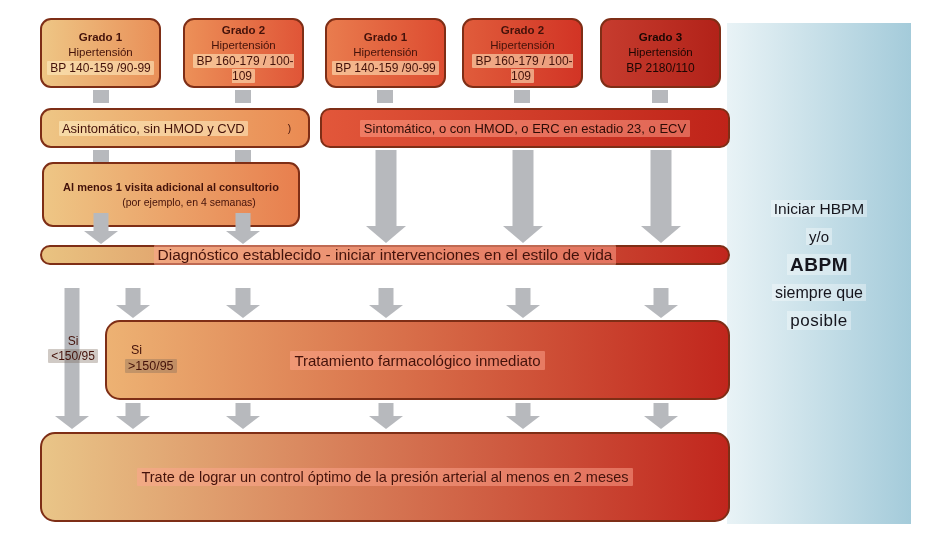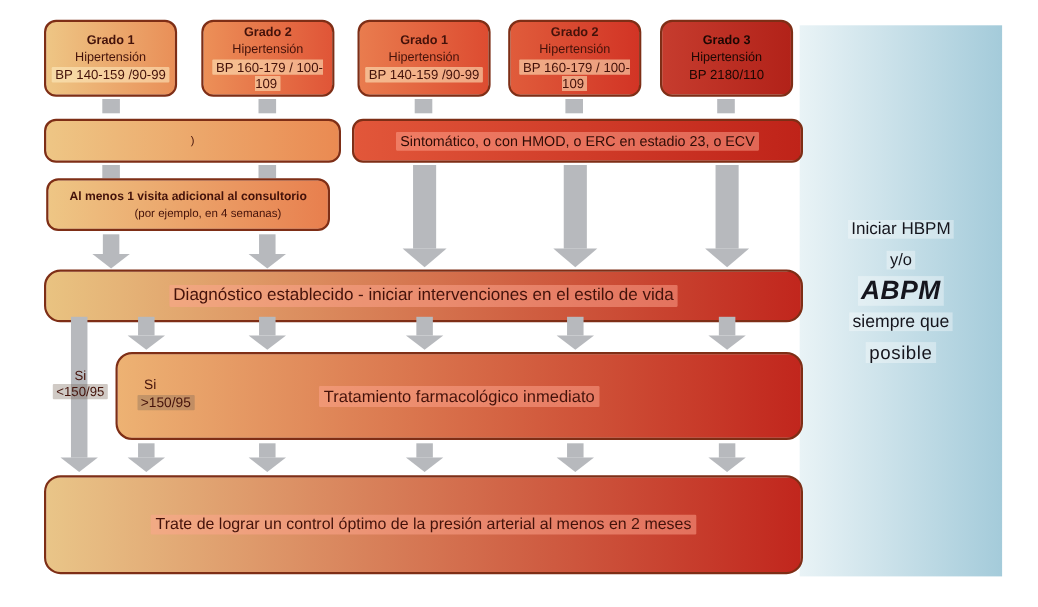--- a/index.html
+++ b/index.html
@@ -10,21 +10,21 @@
   
   .blue-panel{
     position:absolute;left:727px;top:23px;width:184px;height:501px;
     background:linear-gradient(to right,var(--blue-a),var(--blue-b));
   }
   .side-note{position:absolute;left:0;top:170px;width:184px;text-align:center;color:#15151d;}
   .side-note .ln{display:block;margin:4px auto;line-height:24px;}
   .side-note .ln span{background:rgba(255,255,255,0.35);padding:0 3px;}
   .sn-1{font-size:15.5px;}
   .sn-2{font-size:15px;}
-  .sn-3{font-size:24px;font-weight:bold;letter-spacing:.5px;font-style:italic;}
+  .sn-3{font-size:19px;font-weight:bold;letter-spacing:.5px;}
   .sn-4{font-size:16px;}
   .sn-5{font-size:17px;letter-spacing:.5px;}
   
   .box{
     position:absolute;border:2px solid var(--box-border);border-radius:11px;
     display:flex;flex-direction:column;align-items:center;justify-content:center;
     text-align:center;box-sizing:border-box;
   }
   .band{border-radius:15px;}
   .hl{background:var(--hl-warm);padding:0 3px;border-radius:1px;}
@@ -39,26 +39,26 @@
   .b3{background:linear-gradient(to right,var(--g3a),var(--g3b));}
   .b4{background:linear-gradient(to right,var(--g4a),var(--g4b));}
   .b5{background:linear-gradient(to right,var(--g5a),var(--g5b));color:#1c0703;}
   
   .asym{left:40px;top:108px;width:270px;height:40px;font-size:13px;
         background:linear-gradient(to right,var(--asym-a),var(--asym-b));flex-direction:row;gap:40px;}
   .symp{left:320px;top:108px;width:410px;height:40px;font-size:13px;color:#2e0c06;
         background:linear-gradient(to right,var(--symp-a),var(--symp-b));border-radius:10px;}
   .paren{font-size:10px;}
   
-  .visit{left:42px;top:162px;width:258px;height:48px;
+  .visit{left:42px;top:162px;width:258px;height:65px;
          background:linear-gradient(to right,var(--visit-a),var(--visit-b));}
   .visit .v1{font-size:11px;font-weight:bold;line-height:15px;}
   .visit .v2{font-size:10.5px;line-height:14px;margin-left:36px;}
   
-  .diag{left:40px;top:245px;width:690px;height:48px;font-size:15.5px;
+  .diag{left:40px;top:245px;width:690px;height:20px;font-size:15.5px;
         background:linear-gradient(to right,var(--band-a),var(--band-b));}
   
   .treat{left:105px;top:320px;width:625px;height:80px;font-size:15px;
          background:linear-gradient(to right,var(--treat-a),var(--treat-b));}
   .si-inner{position:absolute;left:18px;top:20px;text-align:left;font-size:12.5px;line-height:16px;}
   .si-inner .w{padding-left:6px;}
   
   .si-outer{position:absolute;left:40px;top:334px;width:66px;text-align:center;
             font-size:12px;line-height:15px;z-index:5;}
   
@@ -120,20 +120,21 @@
     <span class="t3">BP 2180/110</span>
   </div>
 
   <div class="stub" style="left:93px;top:90px;width:16px;height:13px;"></div>
   <div class="stub" style="left:235px;top:90px;width:16px;height:13px;"></div>
   <div class="stub" style="left:377px;top:90px;width:16px;height:13px;"></div>
   <div class="stub" style="left:514px;top:90px;width:16px;height:13px;"></div>
   <div class="stub" style="left:652px;top:90px;width:16px;height:13px;"></div>
 
   <div class="box asym">
+    <span class="hl">Asintomático, sin HMOD y CVD</span>
     <span class="paren">)</span>
   </div>
   <div class="box symp">
     <span class="hl-pink">Sintomático, o con HMOD, o ERC en estadio 23, o ECV</span>
   </div>
 
   <div class="stub" style="left:93px;top:150px;width:16px;height:12px;"></div>
   <div class="stub" style="left:235px;top:150px;width:16px;height:12px;"></div>
 
   <div class="box visit">

